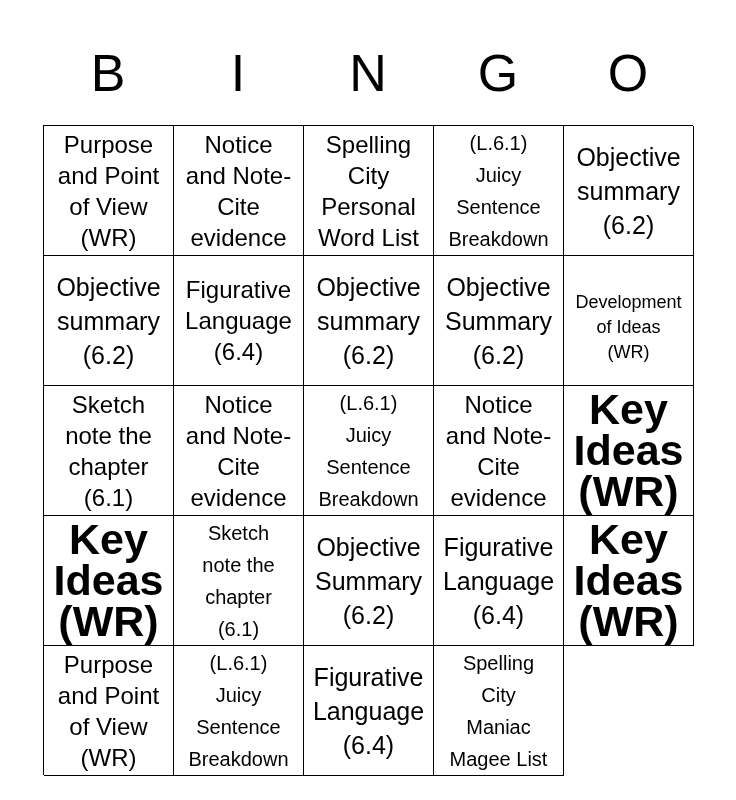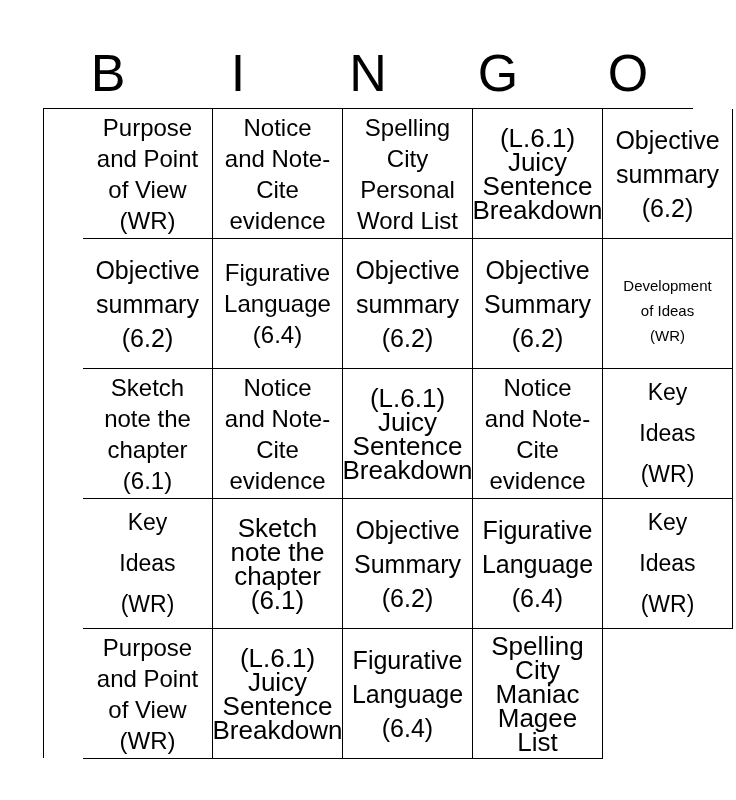--- a/index.html
+++ b/index.html
@@ -28,51 +28,50 @@
       display: flex;
       align-items: center;
       justify-content: center;
       font-size: 52px;
       line-height: 1;
       font-weight: normal;
     }
     .board {
       position: absolute;
       left: 43px;
-      top: 108px;
+      top: 125px;
       width: 650px;
       height: 650px;
       display: grid;
       grid-template-columns: repeat(5, 130px);
       grid-template-rows: repeat(5, 130px);
       border-top: 1.5px solid #000;
       border-left: 1.5px solid #000;
       box-sizing: border-box;
-      padding-left: 39px;
     }
     .cell {
       border-right: 1.5px solid #000;
       border-bottom: 1.5px solid #000;
       box-sizing: border-box;
       display: flex;
       align-items: center;
       justify-content: center;
       text-align: center;
       padding: 0 2px;
       overflow: hidden;
     }
     .cell-text {
       display: block;
       white-space: pre-line;
     }
-    .sz-xs { font-size: 15px; line-height: 25px; margin-top: 14px; }
-    .sz-s  { font-size: 26px; line-height: 24px; }
+    .sz-xs { font-size: 18px; line-height: 25px; margin-top: 14px; }
+    .sz-s  { font-size: 20px; line-height: 32px; }
     .sz-m  { font-size: 24px; line-height: 31px; }
     .sz-l  { font-size: 25px; line-height: 34px; }
-    .sz-xl { font-size: 23px; line-height: 41px; }
+    .sz-xl { font-size: 43px; line-height: 41px; font-weight: bold; }
     .sz-free { font-size: 48px; line-height: 54px; }
   </style>
 </head>
 <body>
 
 <div class="header">
   <div class="header-letter">B</div>
   <div class="header-letter">I</div>
   <div class="header-letter">N</div>
   <div class="header-letter">G</div>

